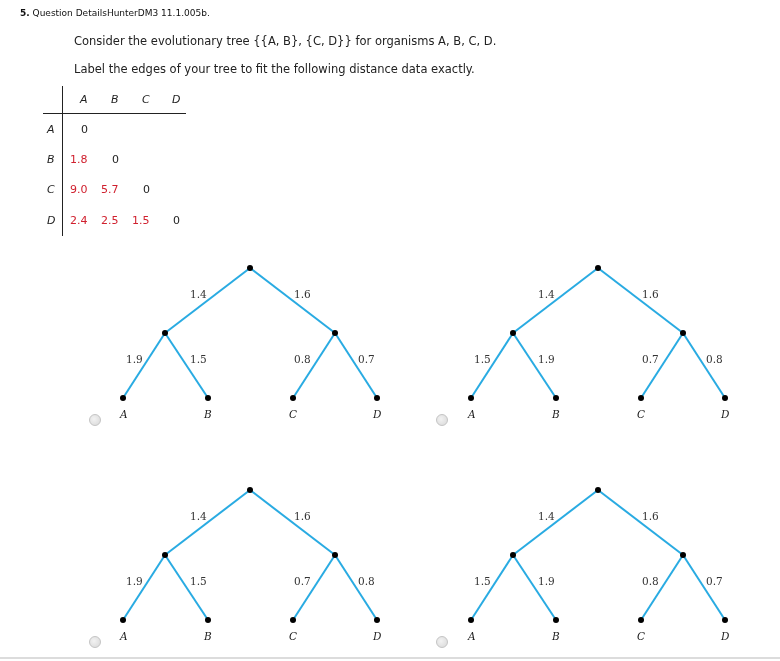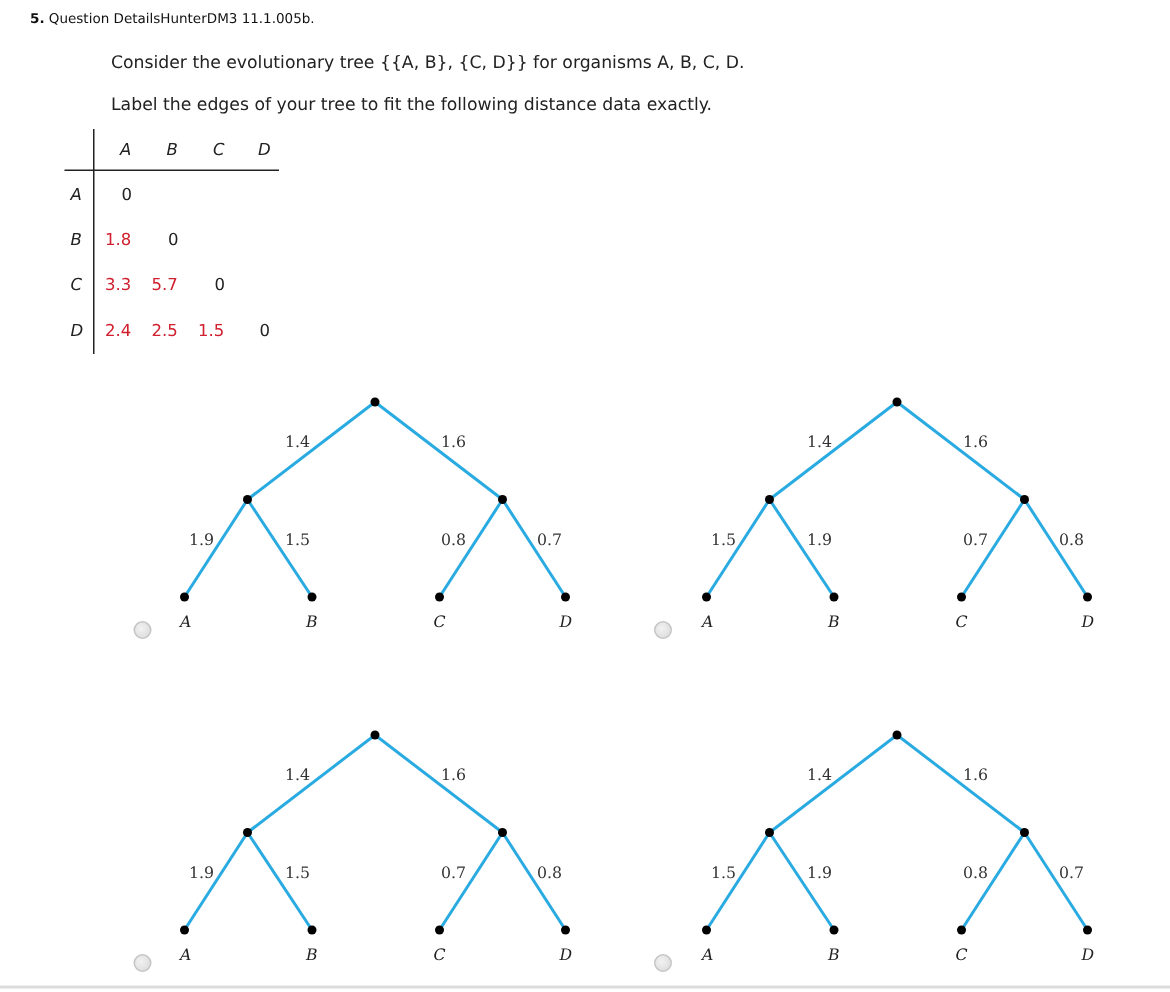--- a/index.html
+++ b/index.html
@@ -45,21 +45,21 @@
   <span class="cell lbl" style="left:137px;top:7px">D</span>
 
   <span class="cell lbl" style="left:12px;top:37px">A</span>
   <span class="cell zero" style="left:46px;top:37px">0</span>
 
   <span class="cell lbl" style="left:12px;top:67px">B</span>
   <span class="cell red" style="left:35px;top:67px">1.8</span>
   <span class="cell zero" style="left:77px;top:67px">0</span>
 
   <span class="cell lbl" style="left:12px;top:97px">C</span>
-  <span class="cell red" style="left:35px;top:97px">3.3</span>
+  <span class="cell red" style="left:35px;top:97px">9.0</span>
   <span class="cell red" style="left:66px;top:97px">5.7</span>
   <span class="cell zero" style="left:108px;top:97px">0</span>
 
   <span class="cell lbl" style="left:12px;top:128px">D</span>
   <span class="cell red" style="left:35px;top:128px">2.4</span>
   <span class="cell red" style="left:66px;top:128px">2.5</span>
   <span class="cell red" style="left:97px;top:128px">1.5</span>
   <span class="cell zero" style="left:138px;top:128px">0</span>
 </div>
 

